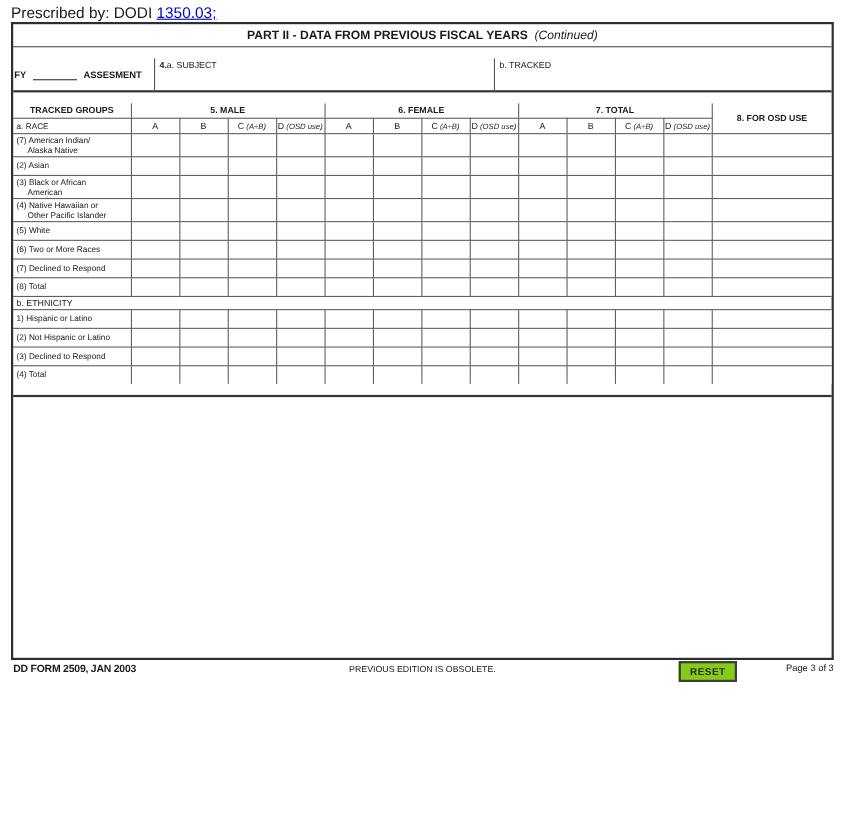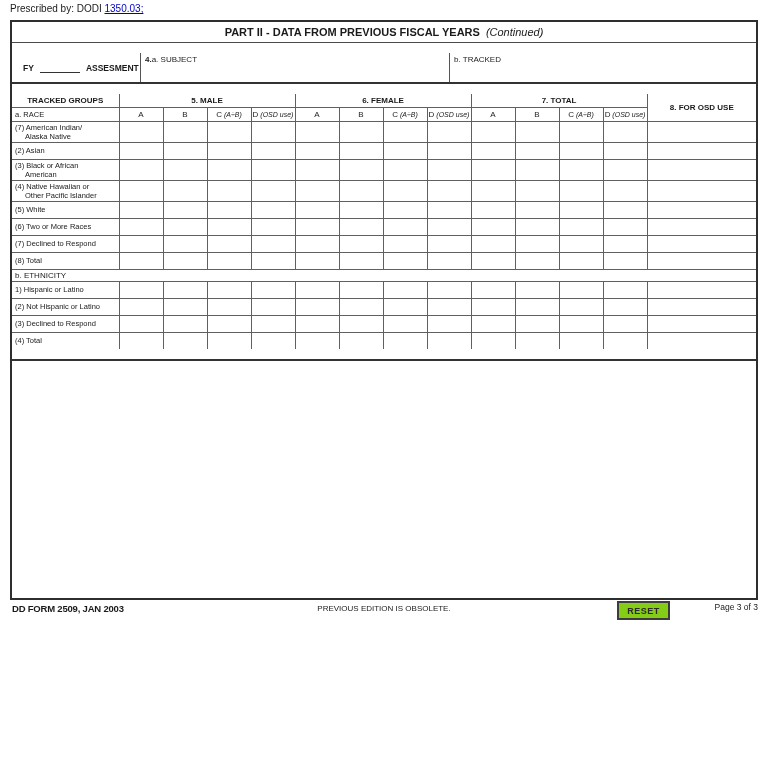--- a/index.html
+++ b/index.html
@@ -2,39 +2,39 @@
 <html><head>
 <meta charset="utf-8">
 <style>
   * { margin: 0; padding: 0; box-sizing: border-box; }
   html, body { background: #ffffff; }
   body {
     width: 768px; height: 762px; position: relative;
     font-family: "Liberation Sans", "DejaVu Sans", sans-serif;
     color: #1a1a1a;
   }
-  .prescribed { position: absolute; left: 10px; top: 3px; font-size: 10px; }
+  .prescribed { position: absolute; left: 10px; top: 3px; font-size: 14px; }
   .prescribed a { color: #0000cc; text-decoration: underline; cursor: pointer; }
 
   .form-box {
     position: absolute; left: 10px; top: 20px; width: 748px; height: 580px;
     border: 2px solid #2e2e2e; display: flex; flex-direction: column;
     background: #fff;
     gap: 10px;
   }
   .title-row {
     height: 21px; border-bottom: 1px solid #4a4a4a;
     display: flex; align-items: center; justify-content: center;
     font-size: 11px;
   }
   .title-row .main { font-weight: bold; }
   .title-row .cont { font-style: italic; margin-left: 6px; }
 
   .fy-row { height: 31px; border-bottom: 2px solid #333; display: flex; font-size: 8px; }
-  .fy-cell1 { width: 129px; border-right: 1px solid #555; display: flex; align-items: center; padding-left: 11px; font-weight: bold; font-size: 8.5px; }
+  .fy-cell1 { width: 129px; border-right: 1px solid #555; display: flex; align-items: center; padding-left: 1px; font-weight: bold; font-size: 8.5px; }
   .fy-blank { display: inline-block; width: 40px; border-bottom: 1px solid #333; height: 10px; margin: 0 6px; }
   .fy-cell2 { width: 309px; border-right: 1px solid #555; padding: 2px 0 0 4px; }
   .fy-cell3 { flex: 1; padding: 2px 0 0 4px; }
   .num-bold { font-weight: bold; }
 
   table.grid { border-collapse: collapse; border: hidden; table-layout: fixed; width: 744px; }
   table.grid td { border: 1px solid #606060; overflow: hidden; }
   td.sec-end { border-right: 2px solid #333; }
   tr.head1 { height: 13px; }
   tr.head1 td { font-weight: bold; font-size: 8px; text-align: center; vertical-align: middle; }

